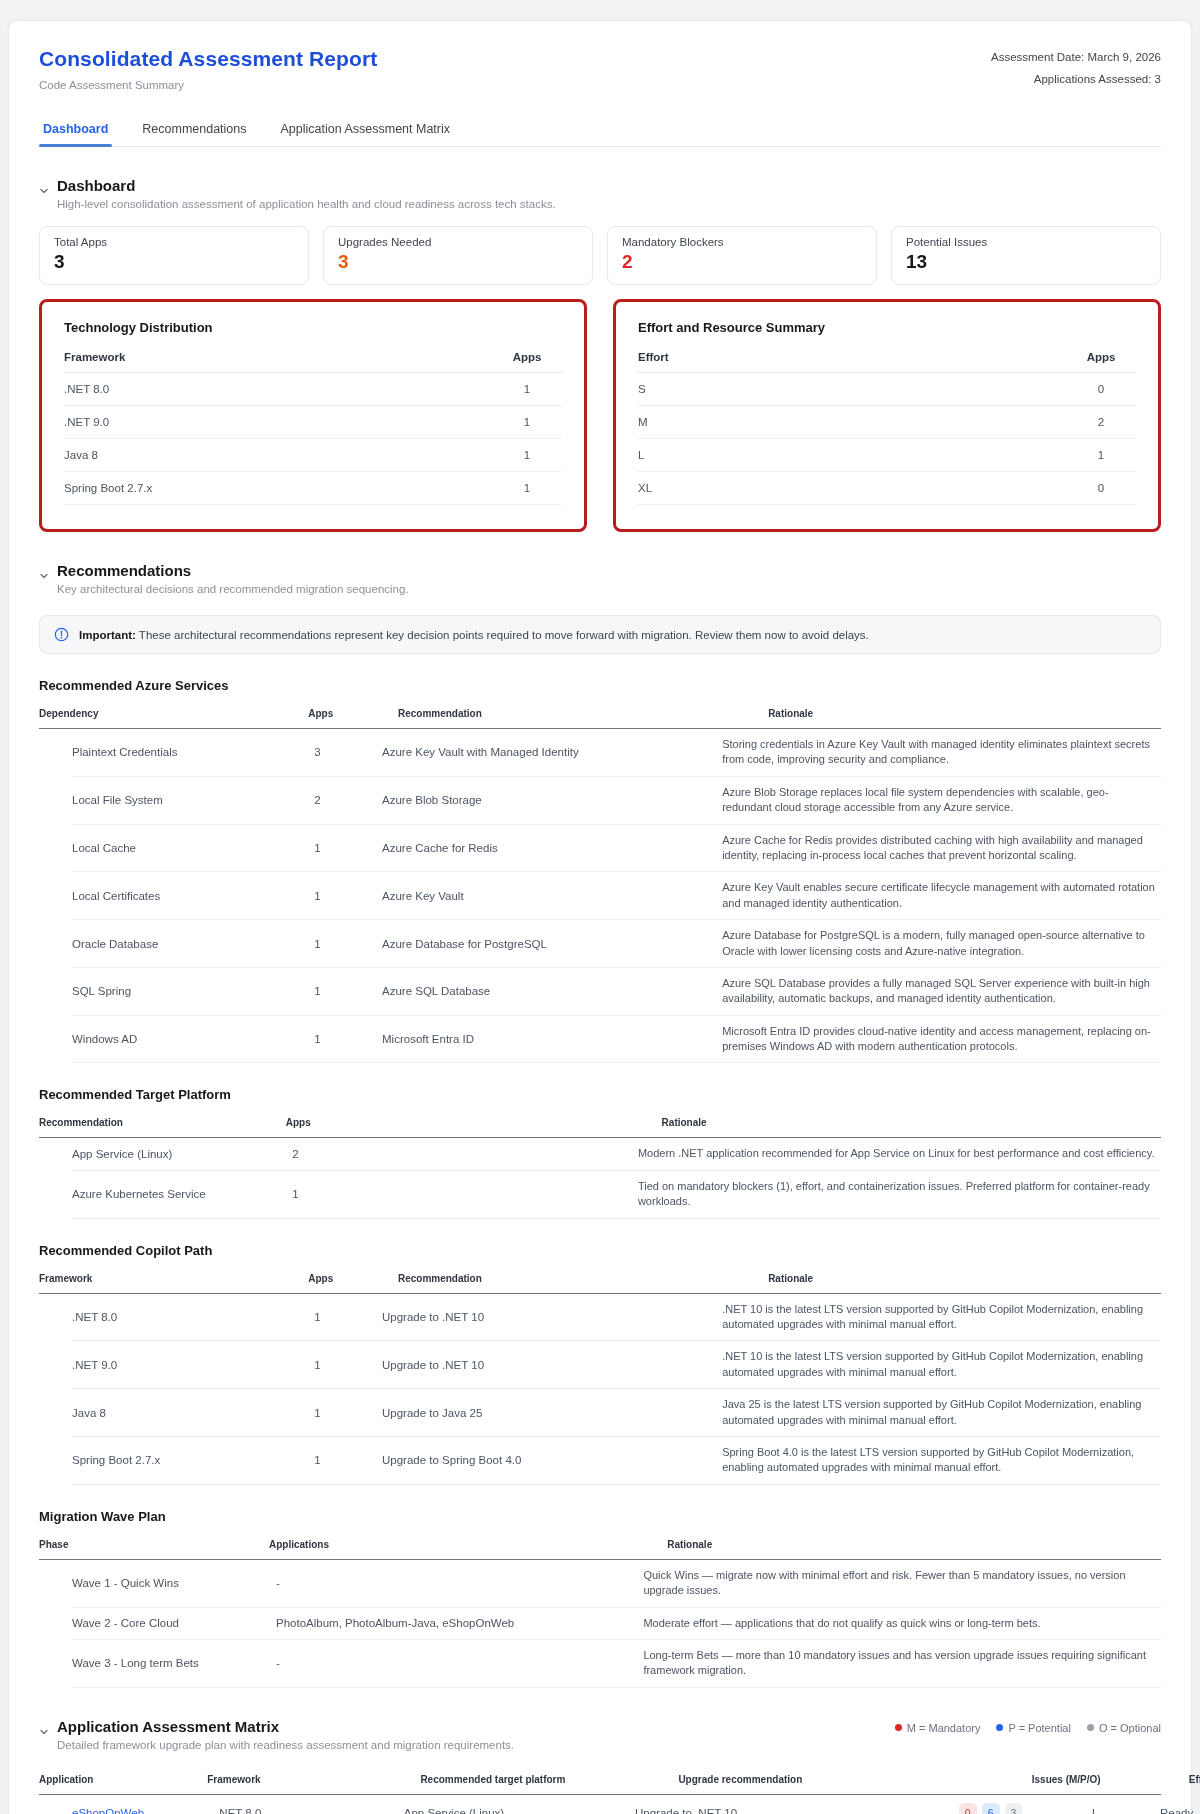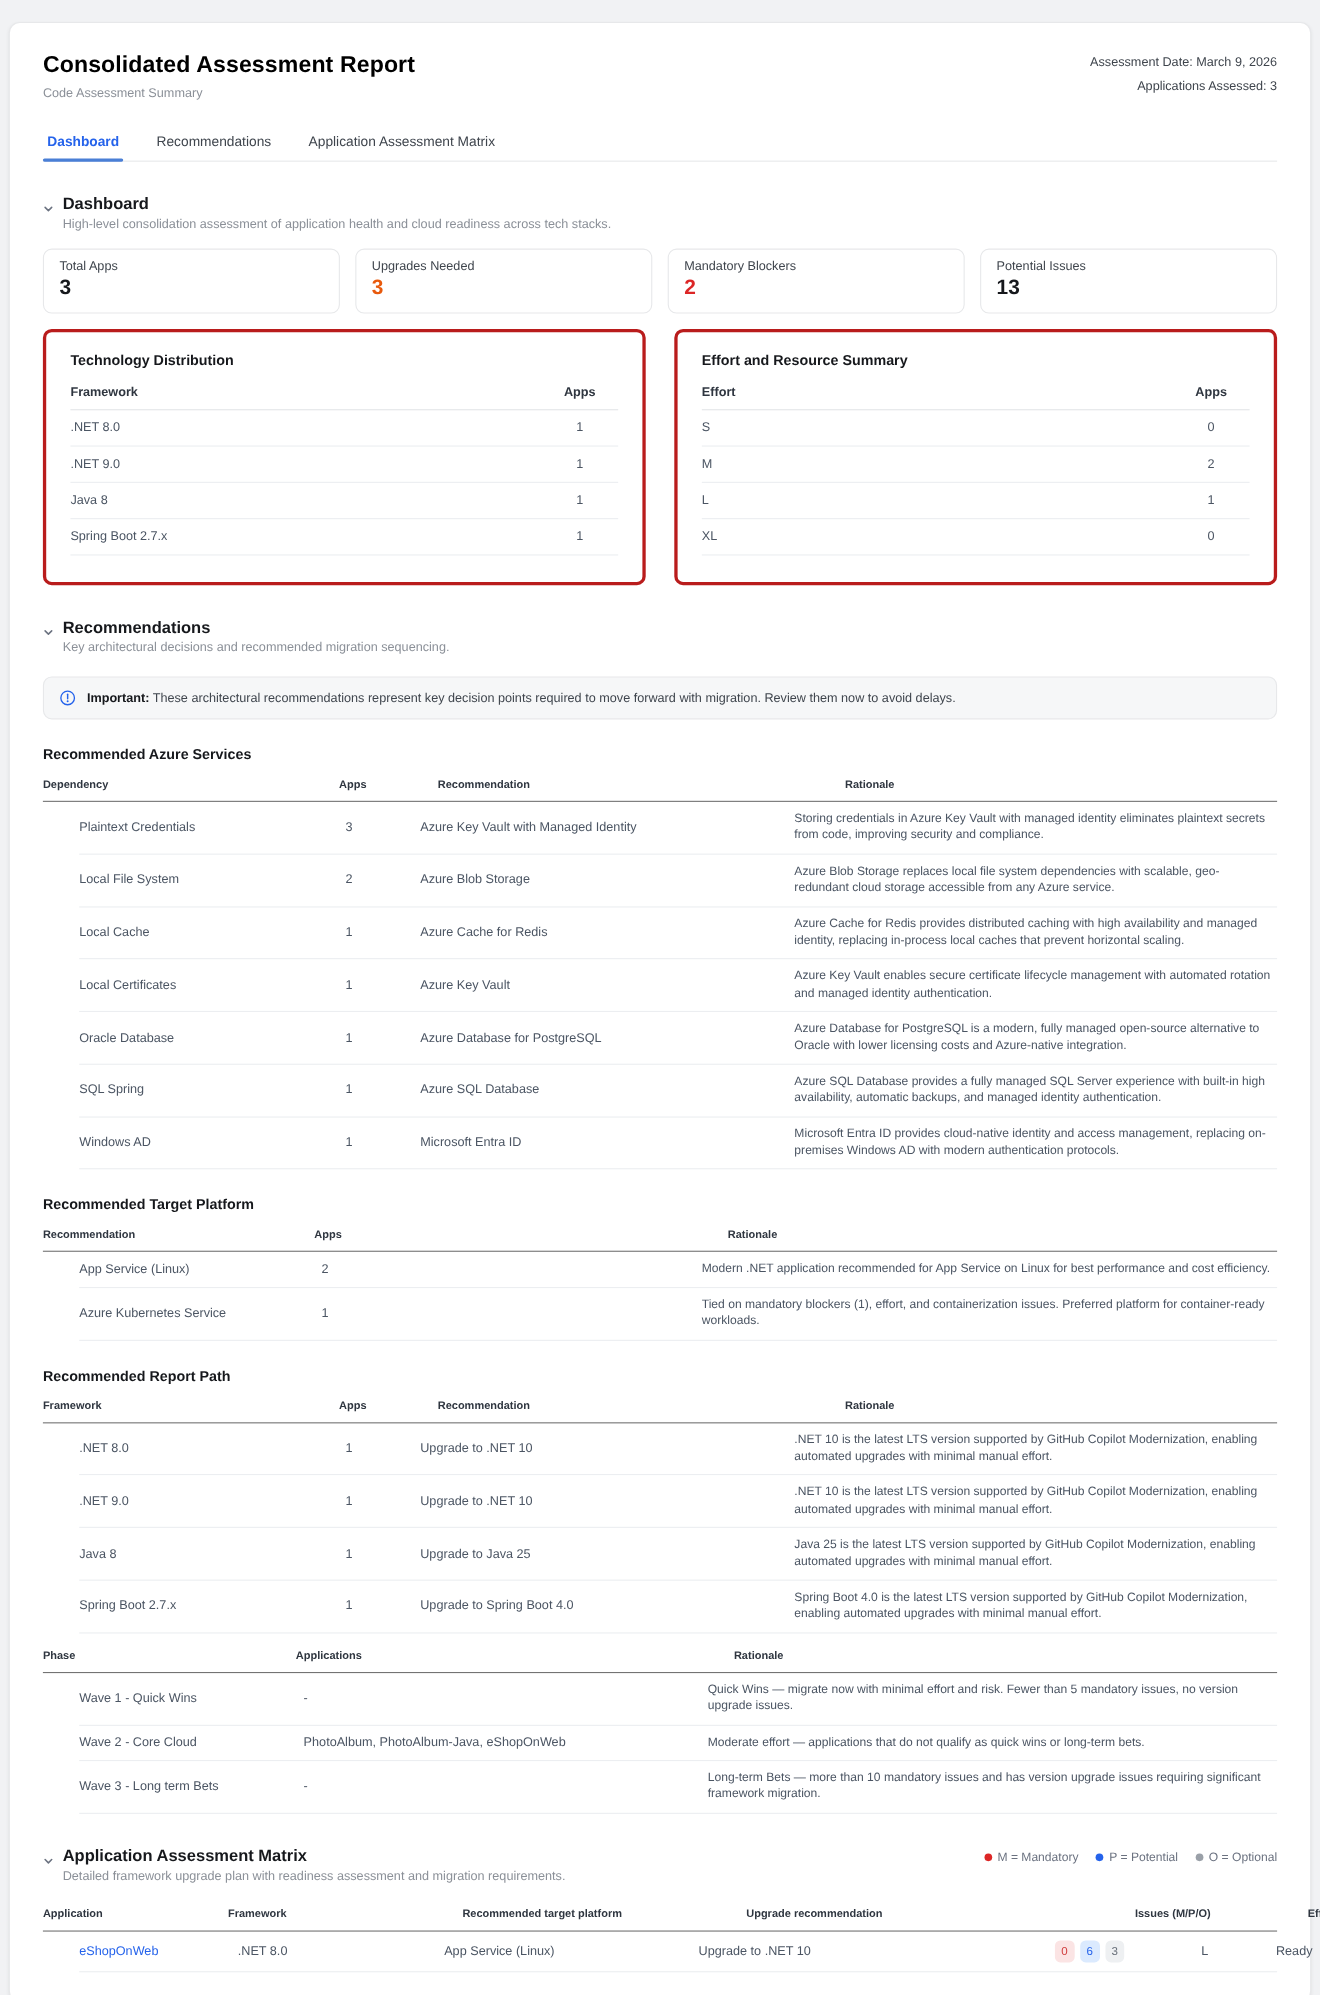--- a/index.html
+++ b/index.html
@@ -15,21 +15,21 @@
   .card {
     background: #ffffff;
     border: 1px solid #e7e8ea;
     border-radius: 10px;
     box-shadow: 0 1px 3px rgba(0,0,0,.05);
     padding: 26px 30px 26px;
   }
 
   
   .hdr { display: flex; justify-content: space-between; align-items: flex-start; }
-  .hdr-title { font-size: 21px; font-weight: 700; color: #000000; margin: 0; letter-spacing: .1px; }
+  .hdr-title { font-size: 21px; font-weight: 700; color: #1d4ed8; margin: 0; letter-spacing: .1px; }
   .hdr-sub { font-size: 11.5px; color: #8b9098; margin-top: 8px; }
   .hdr-right { text-align: right; font-size: 11.5px; color: #3f454d; line-height: 1.9; }
 
   
   .tabs { display: flex; gap: 30px; margin-top: 24px; border-bottom: 1px solid #e7e8ea; padding: 0 2px; }
   .tab { font-size: 12.5px; color: #3f454d; padding: 7px 2px 10px; cursor: pointer; position: relative; }
   .tab.active { color: #2563eb; font-weight: 700; }
   .tab.active::after { content: ""; position: absolute; left: -2px; right: -2px; bottom: -1px; height: 3px; background: #4a7fd6; border-radius: 3px; }
 
   
@@ -274,21 +274,21 @@
           <div>2</div>
           <div class="rationale">Modern .NET application recommended for App Service on Linux for best performance and cost efficiency.</div>
         </div>
         <div class="r cols-platform">
           <div>Azure Kubernetes Service</div>
           <div>1</div>
           <div class="rationale">Tied on mandatory blockers (1), effort, and containerization issues. Preferred platform for container-ready workloads.</div>
         </div>
       </div>
 
-      <div class="sub-heading">Recommended Report Path</div>
+      <div class="sub-heading">Recommended Copilot Path</div>
       <div class="tbl">
         <div class="h cols-azure">
           <div>Framework</div>
           <div>Apps</div>
           <div>Recommendation</div>
           <div>Rationale</div>
         </div>
         <div class="r cols-azure">
           <div>.NET 8.0</div>
           <div>1</div>
@@ -308,20 +308,21 @@
           <div class="rationale">Java 25 is the latest LTS version supported by GitHub Copilot Modernization, enabling automated upgrades with minimal manual effort.</div>
         </div>
         <div class="r cols-azure">
           <div>Spring Boot 2.7.x</div>
           <div>1</div>
           <div>Upgrade to Spring Boot 4.0</div>
           <div class="rationale">Spring Boot 4.0 is the latest LTS version supported by GitHub Copilot Modernization, enabling automated upgrades with minimal manual effort.</div>
         </div>
       </div>
 
+      <div class="sub-heading">Migration Wave Plan</div>
       <div class="tbl">
         <div class="h cols-wave">
           <div>Phase</div>
           <div>Applications</div>
           <div>Rationale</div>
         </div>
         <div class="r cols-wave">
           <div>Wave 1 - Quick Wins</div>
           <div>-</div>
           <div class="rationale">Quick Wins — migrate now with minimal effort and risk. Fewer than 5 mandatory issues, no version upgrade issues.</div>

